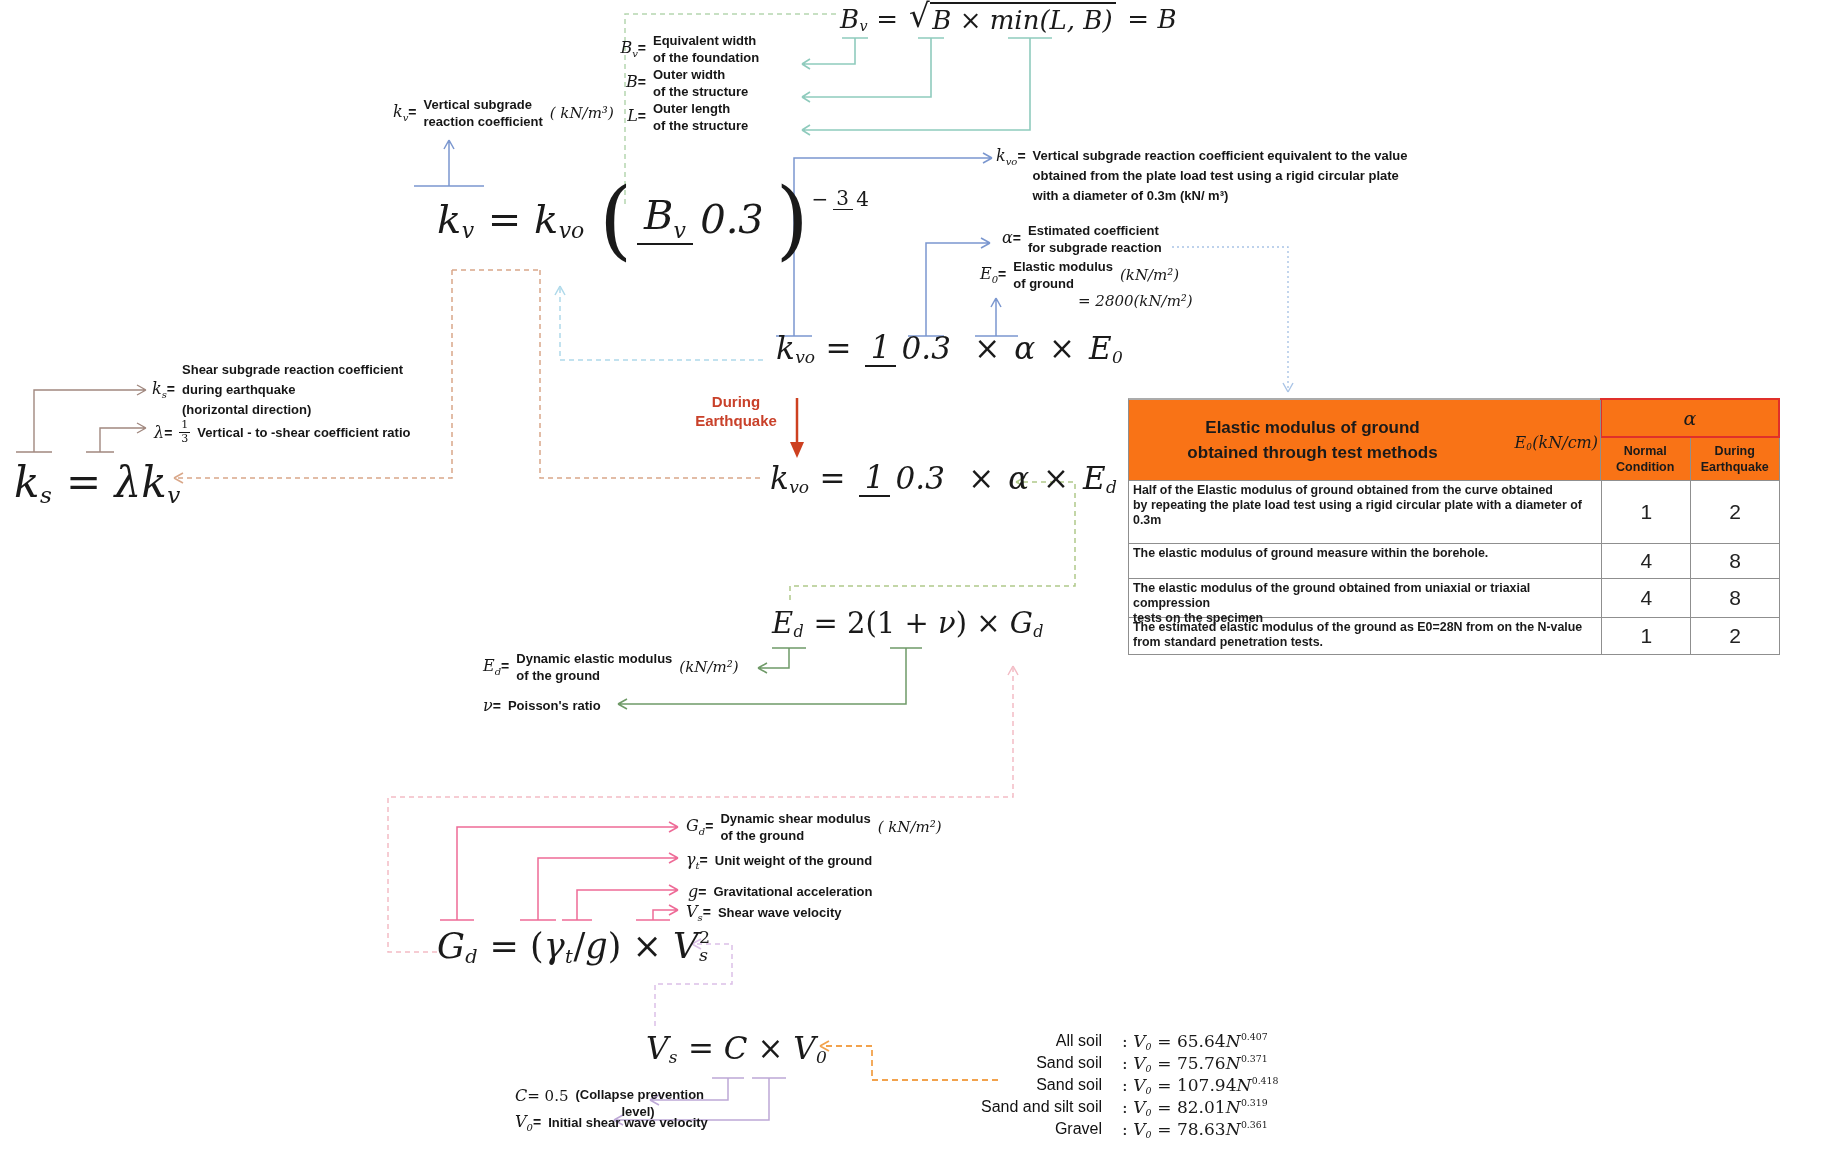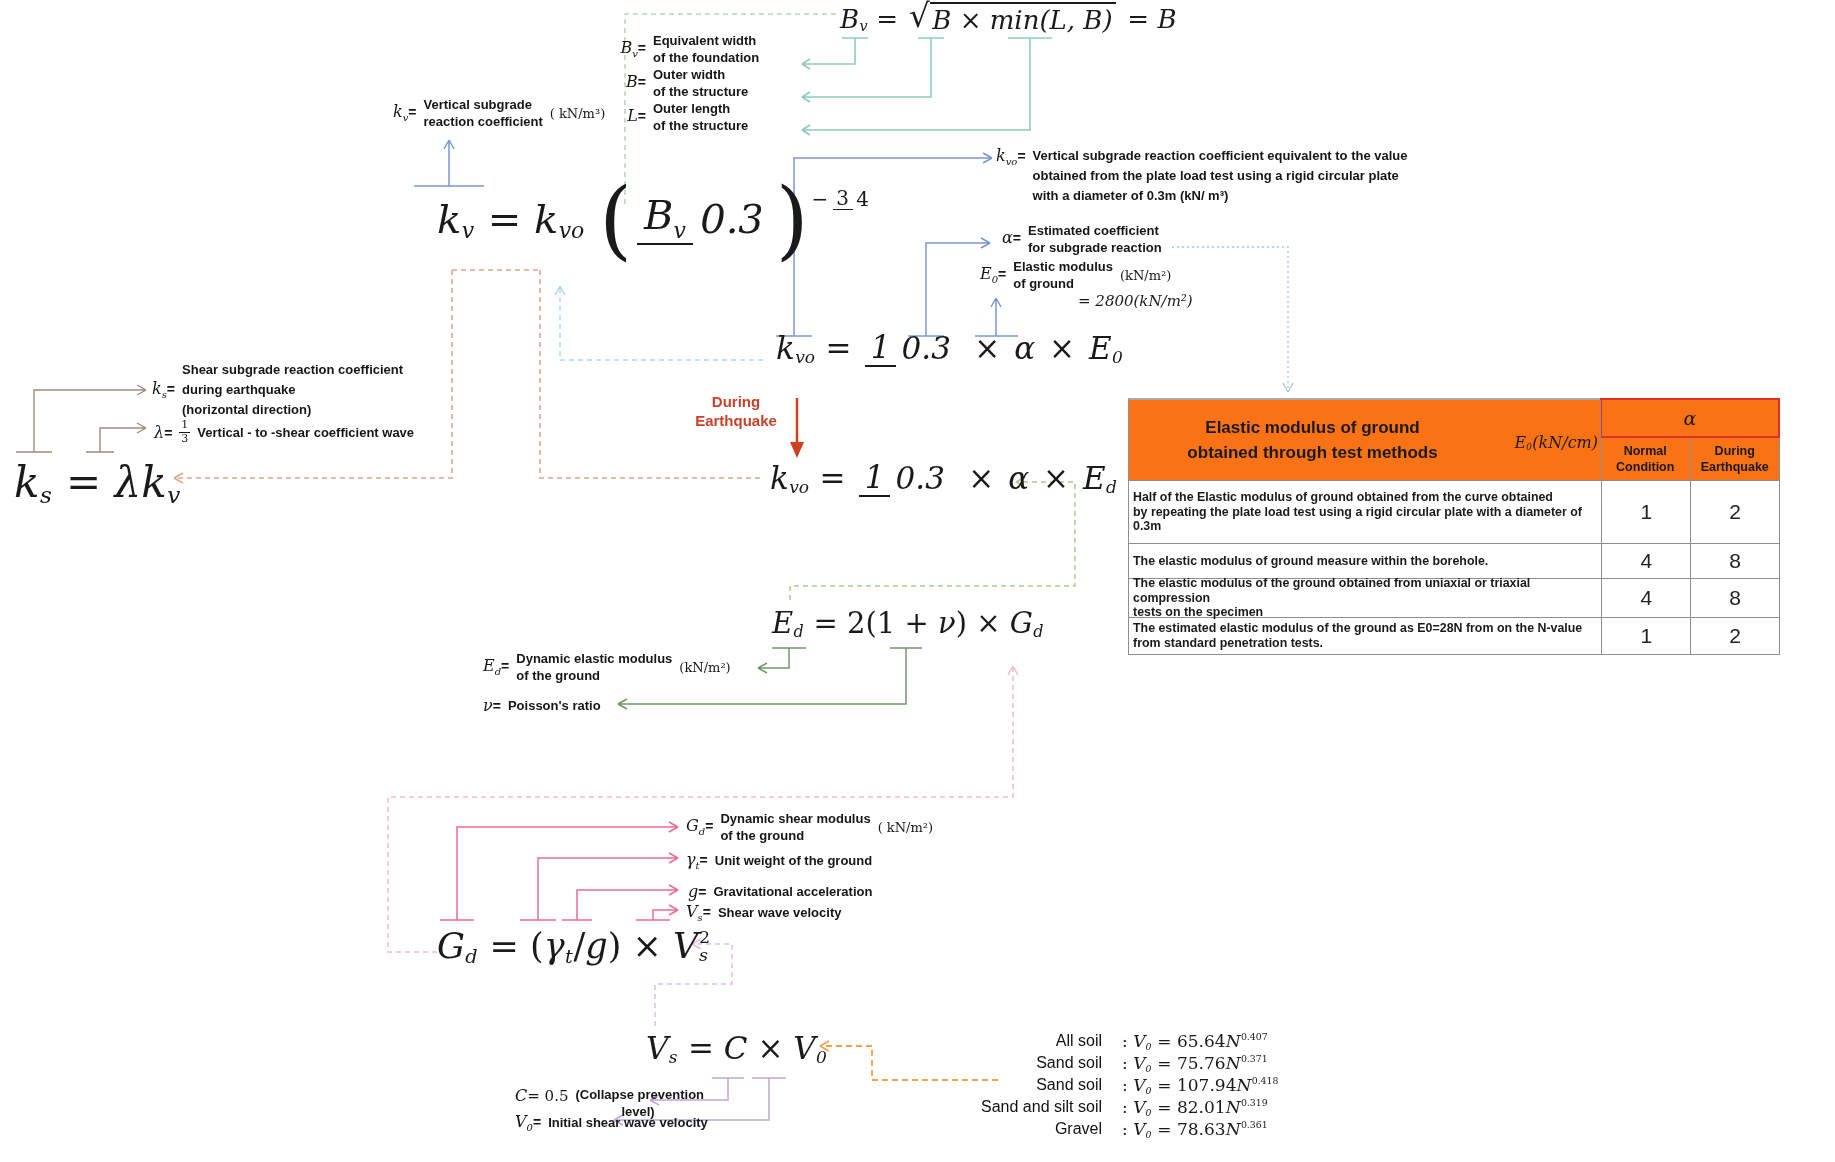--- a/index.html
+++ b/index.html
@@ -34,21 +34,21 @@
   
   .ann{position:absolute;display:flex;align-items:center;gap:7px;color:#161616;white-space:nowrap}
   .ann.topalign{align-items:flex-start}
   .alines{display:flex;flex-direction:column}
   .al{font-weight:700;font-size:13px;line-height:17px;white-space:nowrap}
   .al.lh20{line-height:20px}
   .asym{font-family:"DejaVu Serif",serif;font-style:italic;font-size:16px;white-space:nowrap}
   .asym sub{font-size:10px;font-style:italic}
   .asym .aeq{font-style:normal;font-size:14px;font-family:"Liberation Sans",sans-serif;font-weight:700}
   .asym.w48{width:48px;text-align:right}
-  .aunit{font-family:"DejaVu Serif",serif;font-size:13px;white-space:nowrap}
+  .aunit{font-family:"DejaVu Serif",serif;font-style:italic;font-size:15px;white-space:nowrap}
   .mfrac{display:inline-flex;flex-direction:column;align-items:center;font-family:"DejaVu Serif",serif;
          font-size:11px;line-height:1.15;font-style:normal}
   .mfrac .mnum{border-bottom:1px solid #161616;padding:0 2px}
   .during{position:absolute;left:684px;top:392px;width:104px;text-align:center;
           font-weight:700;font-size:15px;line-height:19px;color:#c9412a}
   .serifline{position:absolute;font-family:"DejaVu Serif",serif;font-style:italic;font-size:15px;white-space:nowrap}
 
   
   .dtable{position:absolute;left:1128px;top:398px;width:650px;display:flex;flex-direction:column;
           border:1px solid #8f8f8f;border-top:2px solid #ababab;background:#fff}
@@ -61,21 +61,21 @@
   .thead-alpha{width:178px;display:flex;flex-direction:column}
   .alpha-box{height:36px;border:2.5px solid #e0302a;margin:-2px -1px 0 -1px;display:flex;align-items:center;
              justify-content:center;font-family:"DejaVu Serif",serif;font-style:italic;font-size:19px}
   .subheads{flex:1;display:flex}
   .sh{flex:1;display:flex;flex-direction:column;align-items:center;justify-content:center;
       font-weight:700;font-size:12.5px;line-height:16px;text-align:center}
   .sh + .sh{border-left:1px solid #8f8f8f}
   .trow{display:flex;border-bottom:1px solid #8f8f8f}
   .trow:last-child{border-bottom:none}
   .tdesc{width:471px;padding:2px 4px;font-weight:700;font-size:12.4px;line-height:14.8px;
-         border-right:1px solid #8f8f8f;display:flex;flex-direction:column;justify-content:center}
+         border-right:1px solid #8f8f8f;display:flex;flex-direction:column;justify-content:flex-start}
   .tnum{width:89px;display:flex;align-items:center;justify-content:center;font-size:21px;color:#222;
         border-right:1px solid #8f8f8f}
   .tnum:last-child{border-right:none}
 
   
   .soil{position:absolute;display:flex;align-items:center;gap:20px;height:22px}
   .slabel{width:152px;text-align:right;font-size:16px;color:#111}
   .sfrm{display:flex;align-items:center;font-family:"DejaVu Serif",serif;font-size:17px;white-space:pre}
 </style>
 </head>
@@ -215,21 +215,21 @@
         <span class="al lh20">(horizontal direction)</span>
       </span>
   </div>
 
   <div class="ann" style="left:154px;top:419px">
     <span class="asym"><span>λ</span><span class="aeq">=</span></span>
     <span class="mfrac">
         <span class="mnum">1</span>
         <span>3</span>
       </span>
-    <span class="al">Vertical - to -shear coefficient wave</span>
+    <span class="al">Vertical - to -shear coefficient ratio</span>
   </div>
 
   <div class="ann" style="left:483px;top:650px">
     <span class="asym"><span>E</span><sub>d</sub><span class="aeq">=</span></span>
     <span class="alines">
         <span class="al">Dynamic elastic modulus</span>
         <span class="al">of the ground</span>
       </span>
     <span class="aunit">(kN/m²)</span>
   </div>

